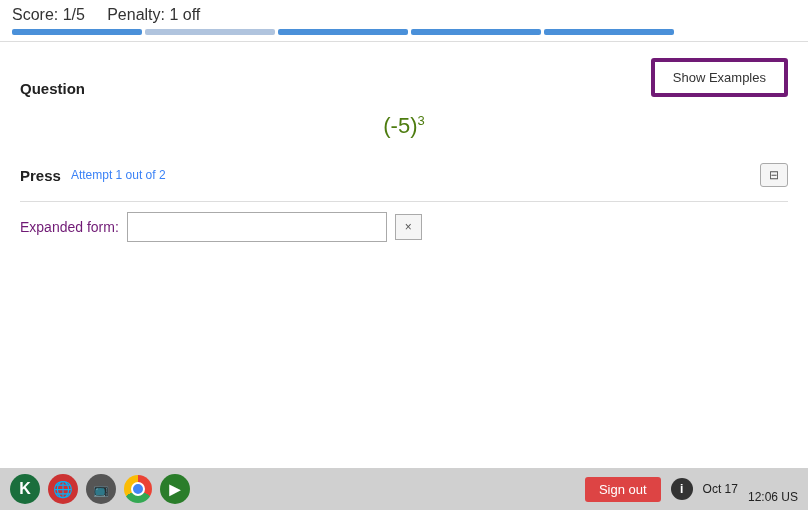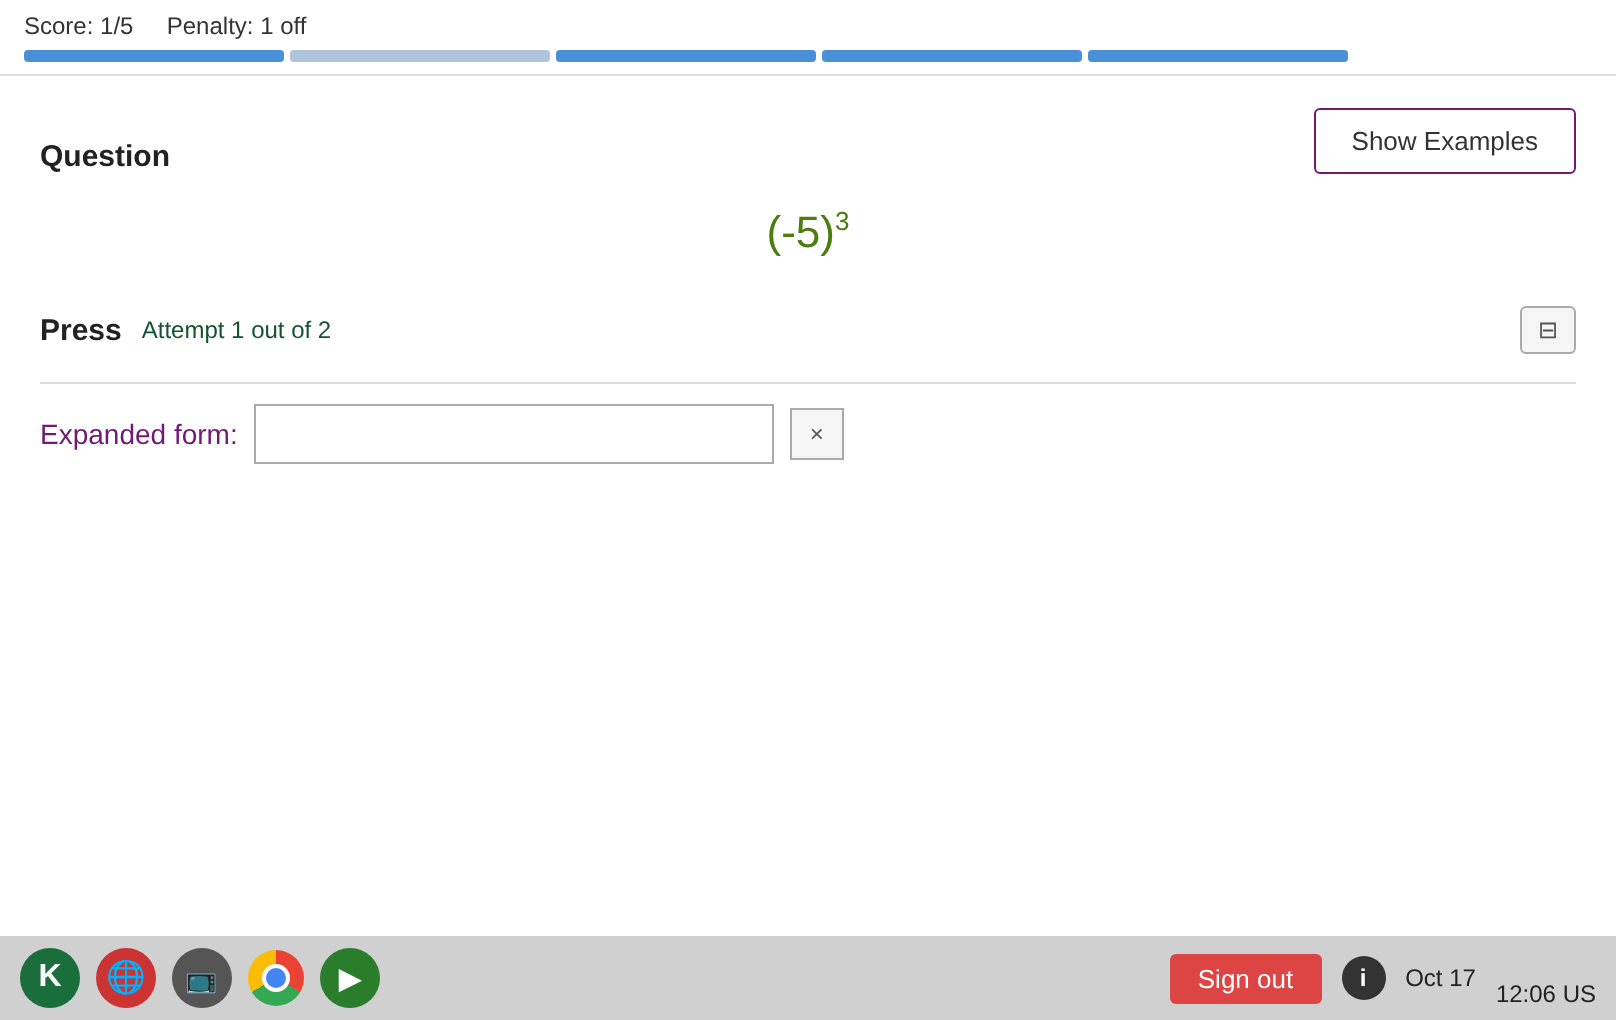--- a/index.html
+++ b/index.html
@@ -21,21 +21,21 @@
     }
 
     
     .score-bar {
       background: #ffffff;
       padding: 6px 12px 0 12px;
       border-bottom: 1px solid #ddd;
     }
 
     .score-text {
-      font-size: 12px;
+      font-size: 16px;
       color: #333;
       margin-bottom: 5px;
     }
 
     .progress-container {
       display: flex;
       gap: 3px;
       margin-bottom: 6px;
     }
 
@@ -67,21 +67,21 @@
       margin-bottom: 16px;
     }
 
     .question-label {
       font-size: 15px;
       font-weight: bold;
       color: #222;
     }
 
     .show-examples-btn {
-      border: 1px solid #701a75;
+      border: 4px solid #701a75;
       background: #fff;
       padding: 8px 18px;
       font-size: 13px;
       cursor: pointer;
       border-radius: 3px;
       color: #333;
     }
 
     .question-text {
       font-size: 15px;
@@ -113,21 +113,21 @@
     }
 
     .answer-label {
       font-size: 15px;
       font-weight: bold;
       color: #222;
     }
 
     .attempt-text {
       font-size: 12px;
-      color: #14532d;
+      color: #3b82f6;
     }
 
     .keyboard-icon-btn {
       margin-left: auto;
       border: 1px solid #aaa;
       background: #f5f5f5;
       padding: 4px 8px;
       border-radius: 3px;
       cursor: pointer;
       font-size: 12px;

